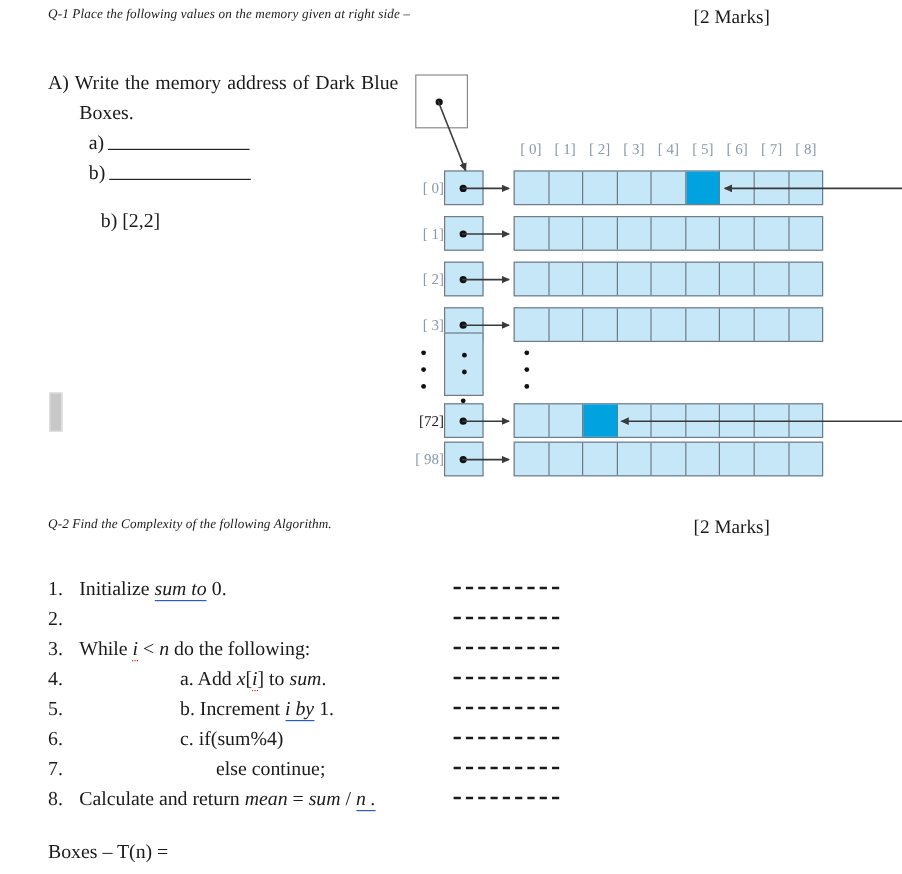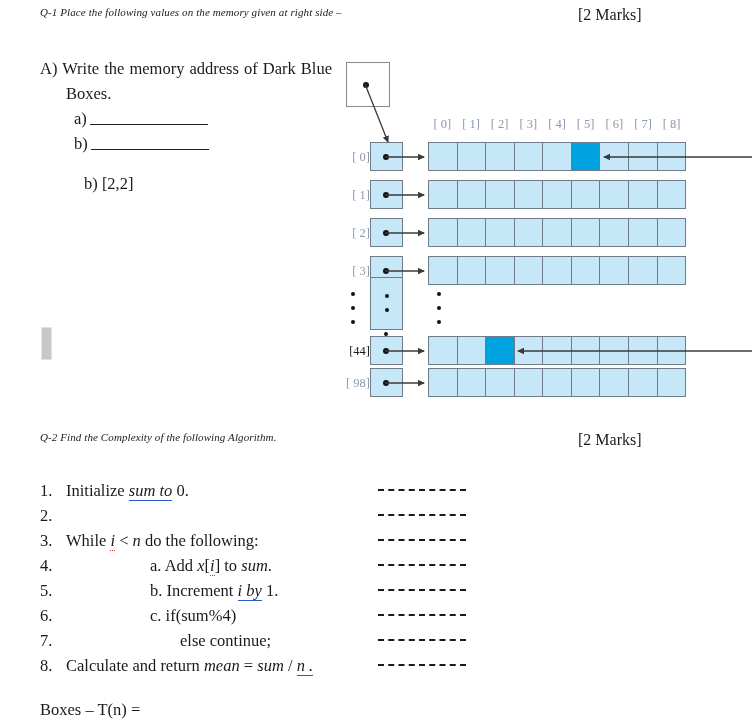--- a/index.html
+++ b/index.html
@@ -200,21 +200,21 @@
           <div class="cell"></div>
           <div class="cell"></div>
           <div class="cell"></div>
           <div class="cell"></div>
           <div class="cell"></div>
           <div class="cell"></div>
           <div class="cell"></div>
           <div class="cell"></div>
           <div class="cell"></div>
         </div>
-        <div class="rowlabel dark" style="left: 330px; top: 344px;">[44]</div>
+        <div class="rowlabel dark" style="left: 330px; top: 344px;">[72]</div>
         <div class="ptrcell" style="top: 336px;">
           <div class="dot" style="left: 12px; top: 11px;"></div>
         </div>
         <div class="rowgrid" style="top: 336px;">
           <div class="cell"></div>
           <div class="cell"></div>
           <div class="cell hi"></div>
           <div class="cell"></div>
           <div class="cell"></div>
           <div class="cell"></div>

